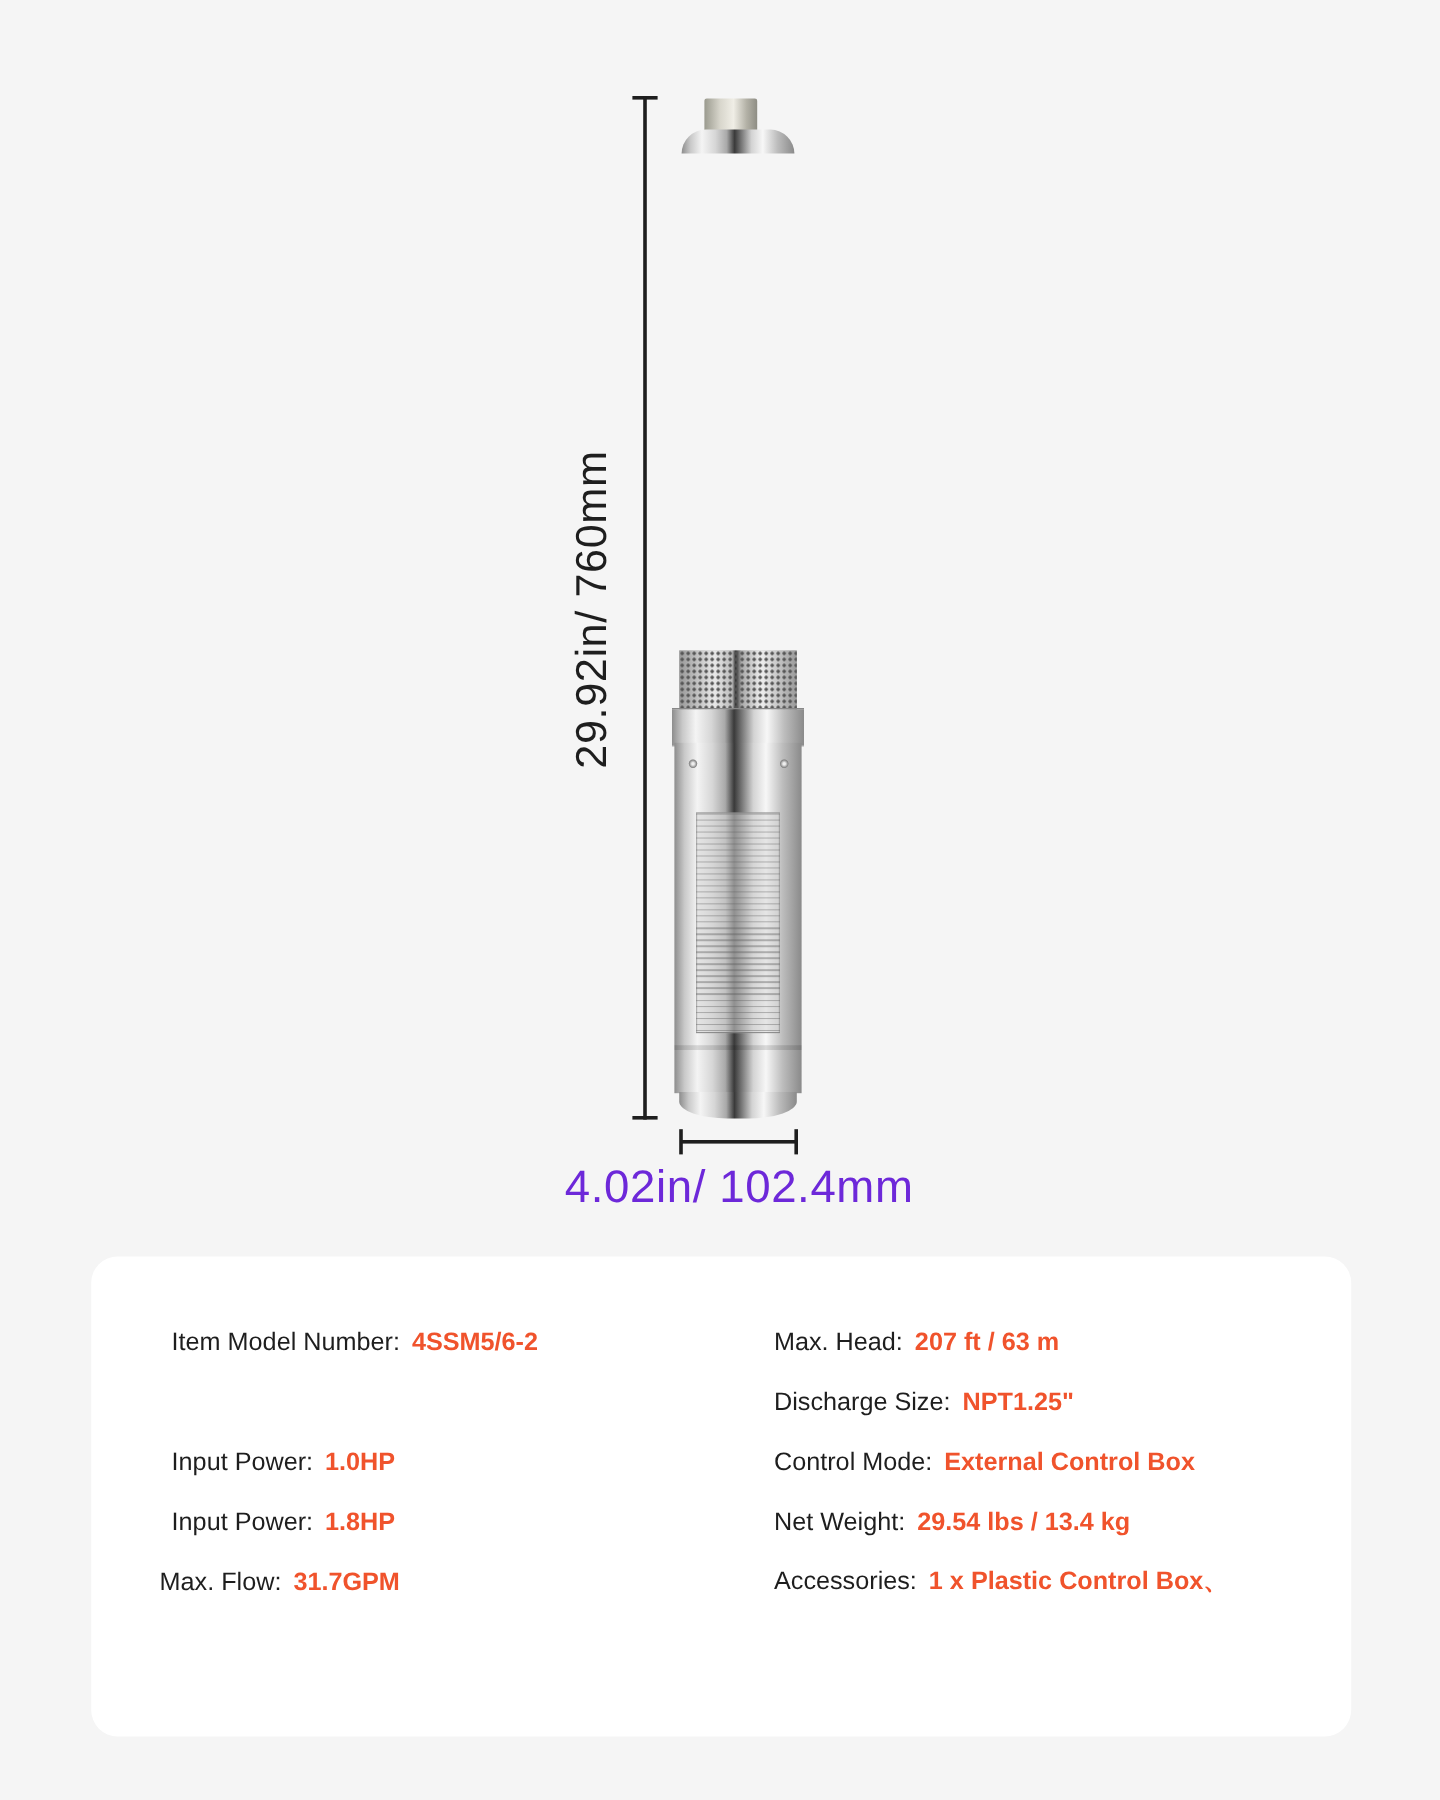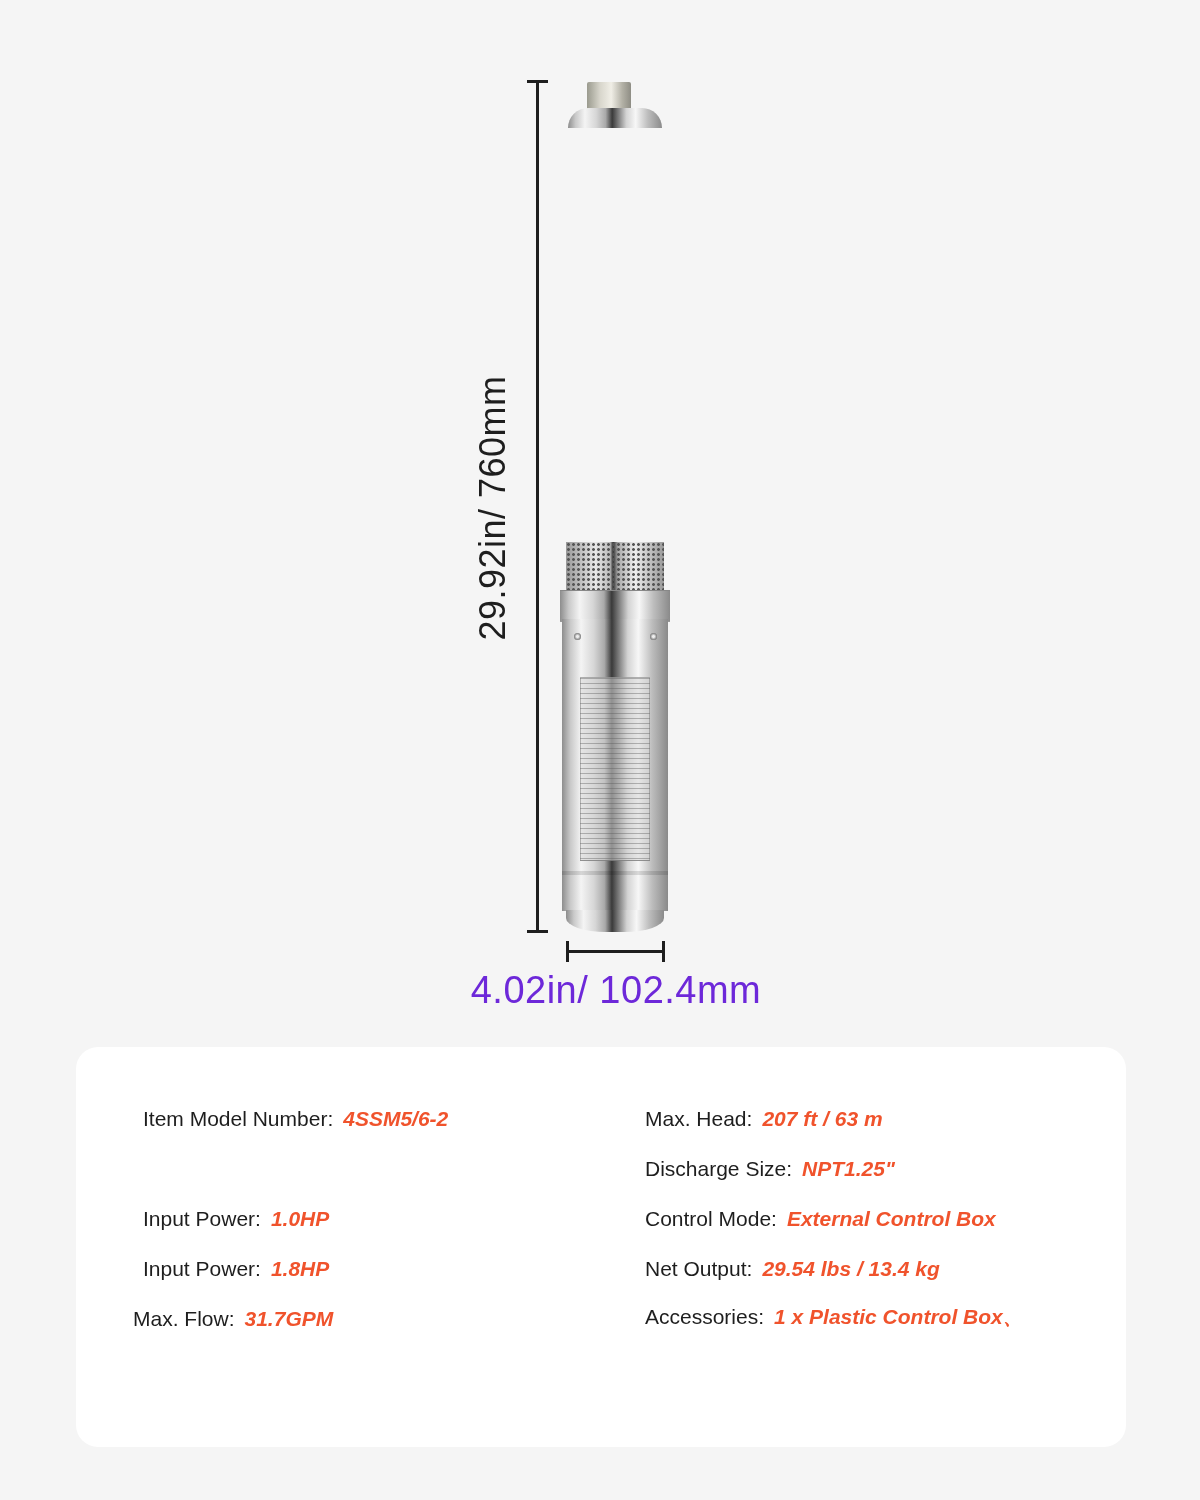--- a/index.html
+++ b/index.html
@@ -102,21 +102,21 @@
   .motor-groove { position: absolute; left: 0; width: 100%; height: 4px; background: rgba(0,0,0,0.12); }
   .base { position: absolute; left: 6px; top: 828px; width: 98px; height: 22px; border-radius: 0 0 40px 40px / 0 0 14px 14px; }
 
   
   .card {
     left: 76px; top: 1047px; width: 1050px; height: 400px;
     background: #ffffff; border-radius: 22px;
   }
   .row { position: absolute; font-size: 21px; white-space: nowrap; }
   .label { color: #1e1e1e; }
-  .value { color: #f0532c; font-weight: bold; margin-left: 10px; font-style: italic; }
+  .value { color: #f0532c; font-weight: bold; margin-left: 10px; }
 </style>
 </head>
 <body>
 
 <div class="abs vcap" style="top:80px"></div>
 <div class="abs vline"></div>
 <div class="abs vcap" style="top:930px"></div>
 <div class="abs vlabel">29.92in/ 760mm</div>
 
 <div class="abs pump">
@@ -156,18 +156,18 @@
   <div class="row" style="left:569px; top:60px">
     <span class="label">Max. Head:</span><span class="value">207 ft / 63 m</span>
   </div>
   <div class="row" style="left:569px; top:110px">
     <span class="label">Discharge Size:</span><span class="value">NPT1.25"</span>
   </div>
   <div class="row" style="left:569px; top:160px">
     <span class="label">Control Mode:</span><span class="value">External Control Box</span>
   </div>
   <div class="row" style="left:569px; top:210px">
-    <span class="label">Net Output:</span><span class="value">29.54 lbs / 13.4 kg</span>
+    <span class="label">Net Weight:</span><span class="value">29.54 lbs / 13.4 kg</span>
   </div>
   <div class="row" style="left:569px; top:256px">
     <span class="label">Accessories:</span><span class="value">1 x Plastic Control Box、</span>
   </div>
 </div>
 
 </body></html>

